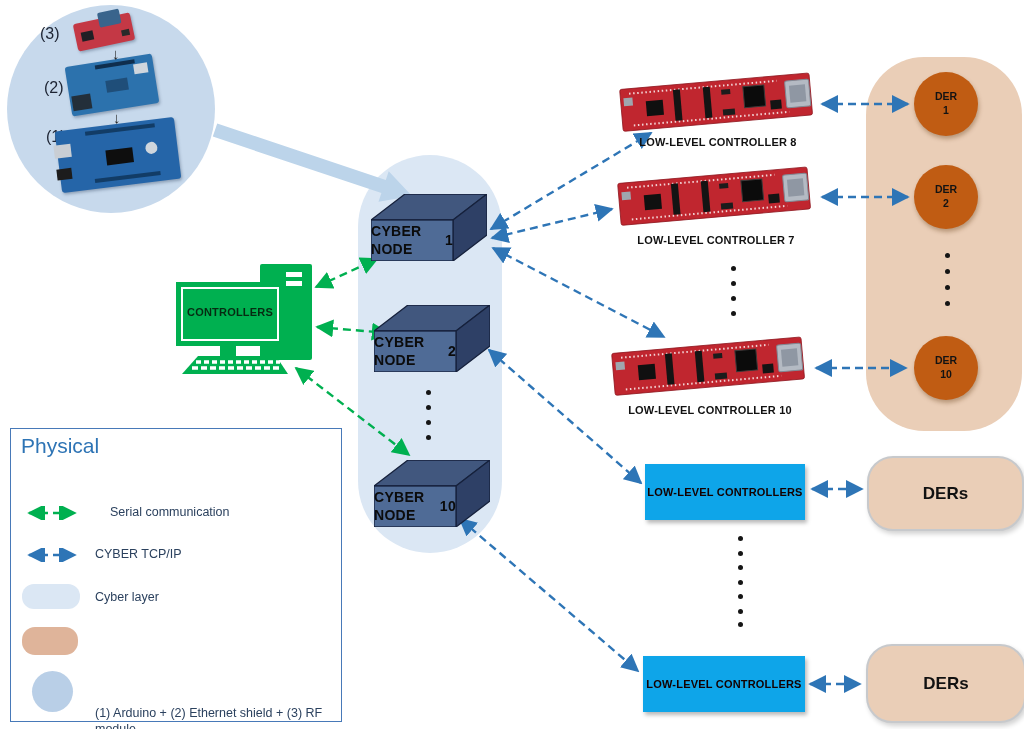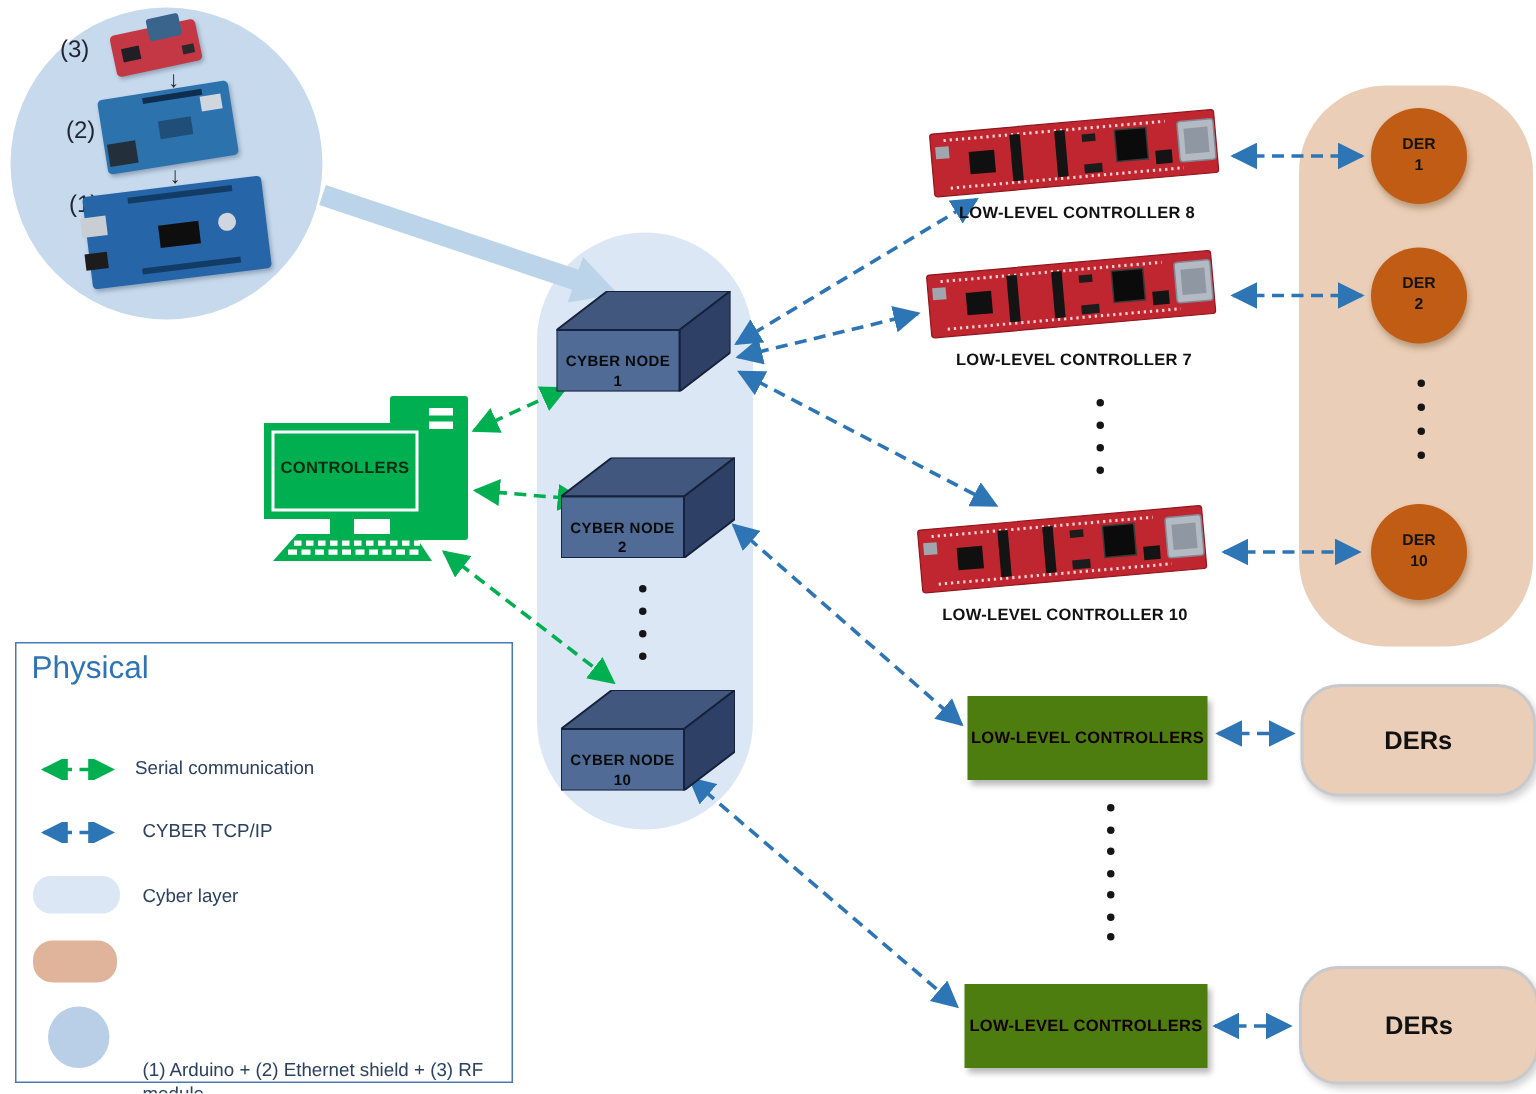--- a/index.html
+++ b/index.html
@@ -16,30 +16,30 @@
   .inset-label{font-size:16px;color:#1d2433;font-weight:400;}
   .mini-board{position:absolute;border-radius:3px;box-shadow:1px 2px 3px rgba(40,60,90,.35);}
   .mb-bit{position:absolute;}
   .down-arrow{position:absolute;color:#2a2a2a;font-size:15px;line-height:1;}
 
   
   .agg-text{left:176px;top:306px;width:108px;text-align:center;font-weight:bold;
             font-size:11px;color:#062b12;letter-spacing:.2px;}
 
   
-  .node-text{width:82px;height:41px;display:flex;flex-direction:column;align-items:center;
-             justify-content:flex-end;font-weight:bold;font-size:10px;color:#0b0b0b;line-height:1.25;
+  .node-text{width:82px;height:41px;display:flex;flex-direction:row;align-items:center;
+             justify-content:flex-end;font-weight:bold;font-size:14px;color:#0b0b0b;line-height:1.25;
              letter-spacing:.3px;}
 
   
   .board-label{width:200px;text-align:center;font-weight:bold;font-size:11px;color:#111;
                letter-spacing:.2px;}
 
   
-  .red-box{background:#4d7c0f;display:flex;align-items:center;justify-content:center;
+  .red-box{background:#0ea5e9;display:flex;align-items:center;justify-content:center;
            font-weight:bold;font-size:11px;color:#140000;letter-spacing:.2px;
            box-shadow:2px 3px 4px rgba(0,0,0,.28);}
 
   
   .der-circle{width:64px;height:64px;border-radius:50%;background:#C05C13;
               display:flex;flex-direction:column;align-items:center;justify-content:center;
               font-weight:bold;font-size:10.5px;color:#131313;line-height:1.3;
               box-shadow:1px 3px 4px rgba(90,50,10,.35);}
 
   
@@ -238,21 +238,21 @@
   <div class="abs ders-box" style="left:866px;top:644px;width:156px;height:75px;">
     <span>DERs</span>
   </div>
 
   <div class="abs legend"></div>
   <div class="abs legend-title">Physical</div>
 
   <svg class="abs" style="left:20px;top:506px;" width="64" height="14" viewBox="0 0 64 14">
     <path d="M9,7 L55,7" stroke="#00B050" stroke-width="2.4" stroke-dasharray="7 5" fill="none" marker-start="url(#mg)" marker-end="url(#mg)"></path>
   </svg>
-  <div class="abs legend-label" style="left:90px;top:505px;">Serial communication</div>
+  <div class="abs legend-label" style="left:110px;top:505px;">Serial communication</div>
 
   <svg class="abs" style="left:20px;top:548px;" width="64" height="14" viewBox="0 0 64 14">
     <path d="M9,7 L55,7" stroke="#2E75B6" stroke-width="2.4" stroke-dasharray="7 5" fill="none" marker-start="url(#mb)" marker-end="url(#mb)"></path>
   </svg>
   <div class="abs legend-label" style="left:95px;top:547px;">CYBER TCP/IP</div>
 
   <div class="abs sw-cyber"></div>
   <div class="abs legend-label" style="left:95px;top:590px;">Cyber layer</div>
 
   <div class="abs sw-phys"></div>

